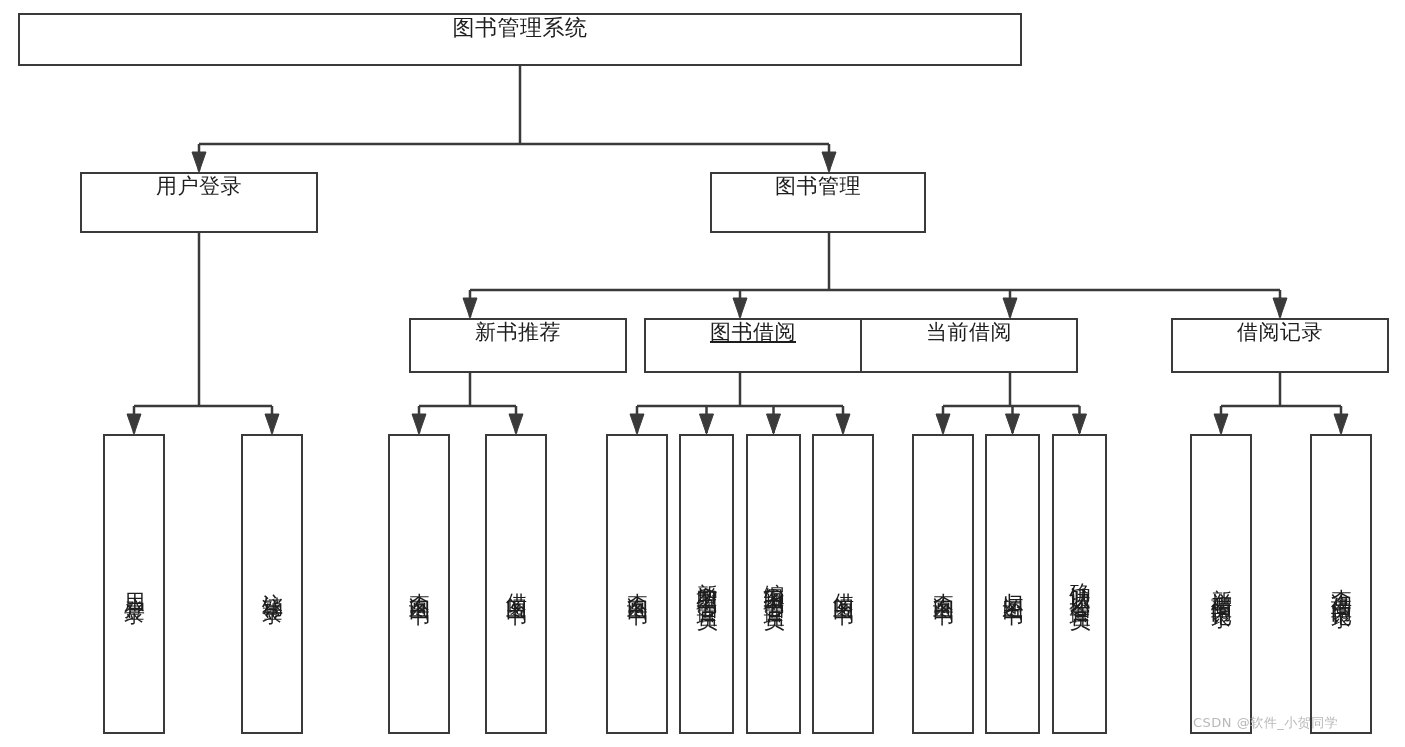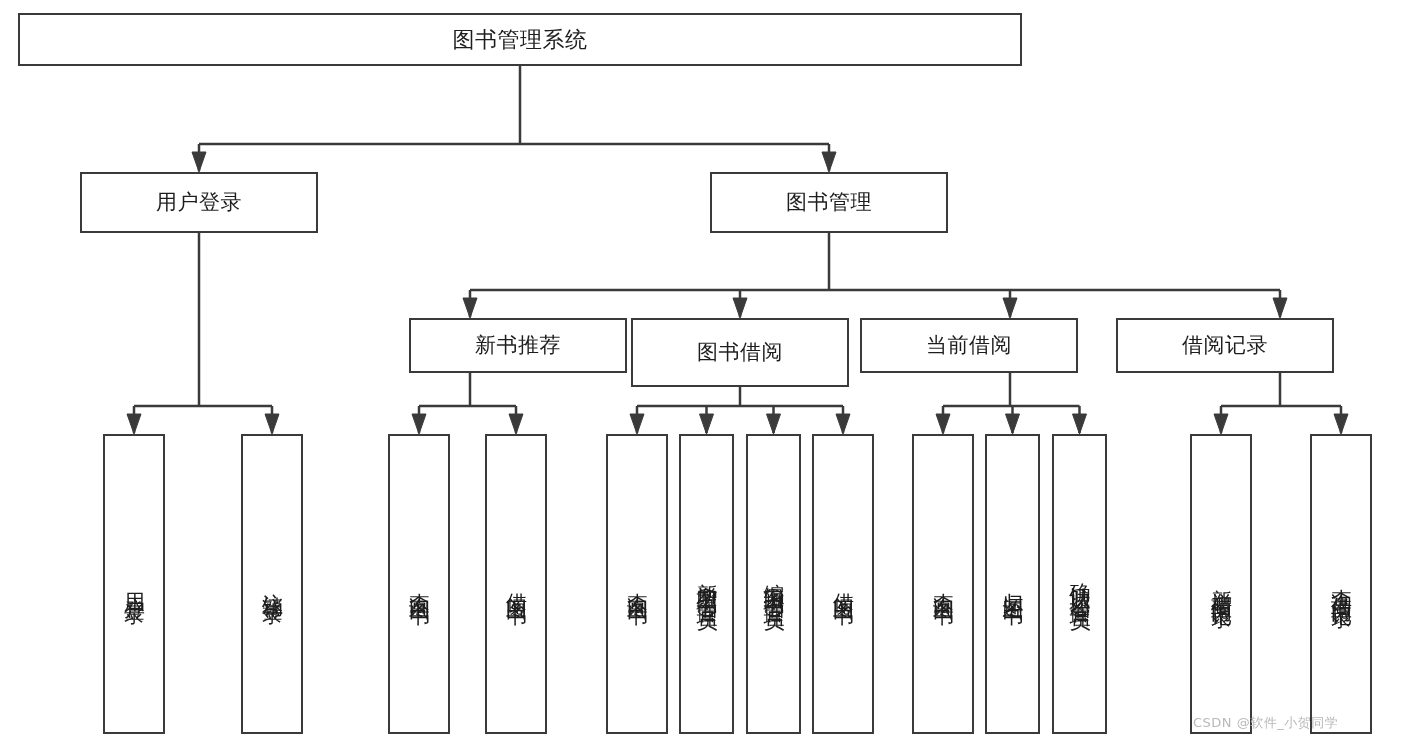--- a/index.html
+++ b/index.html
@@ -24,21 +24,20 @@
     width: 1405px;
     height: 747px;
     pointer-events: none;
   }
   .node {
     position: absolute;
     box-sizing: border-box;
     border: 2px solid #3a3a3a;
     background: #ffffff;
     display: flex;
-    align-items: center;
     justify-content: center;
     color: #1d1d1d;
   }
   .node .lbl {
     display: block;
     text-align: center;
     line-height: 1.18;
   }
   .node.horiz .lbl {
     font-size: 21px;
@@ -138,33 +137,33 @@
         <path d="M 1334 414 L 1348 414 L 1341 434 Z" fill="#3a3a3a" stroke="#3a3a3a" stroke-width="1"></path>
       </g>
     </svg>
   <div id="nodes">
       <div class="node horiz root" style="left: 18px; top: 13px; width: 1004px; height: 53px;">
         <span class="lbl">图书管理系统</span>
       </div>
       <div class="node horiz" style="left: 80px; top: 172px; width: 238px; height: 61px;">
         <span class="lbl">用户登录</span>
       </div>
-      <div class="node horiz" style="left: 710px; top: 172px; width: 238px; height: 61px;">
+      <div class="node horiz" style="left: 710px; top: 172px; width: 216px; height: 61px;">
         <span class="lbl">图书管理</span>
       </div>
       <div class="node horiz" style="left: 361px; top: 318px; width: 218px; height: 55px; margin-left: 48px;">
         <span class="lbl">新书推荐</span>
       </div>
-      <div class="node horiz" style="left: 631px; top: 318px; width: 218px; height: 69px;">
+      <div class="node horiz" style="left: 644px; top: 318px; width: 218px; height: 55px; text-decoration: underline;">
         <span class="lbl">图书借阅</span>
       </div>
       <div class="node horiz" style="left: 860px; top: 318px; width: 218px; height: 55px;">
         <span class="lbl">当前借阅</span>
       </div>
-      <div class="node horiz" style="left: 1116px; top: 318px; width: 218px; height: 55px;">
+      <div class="node horiz" style="left: 1171px; top: 318px; width: 218px; height: 55px;">
         <span class="lbl">借阅记录</span>
       </div>
       <div class="node vert" style="left: 103px; top: 434px; width: 62px; height: 300px;">
         <span class="lbl">用户登录</span>
       </div>
       <div class="node vert" style="left: 241px; top: 434px; width: 62px; height: 300px;">
         <span class="lbl">注销登录</span>
       </div>
       <div class="node vert" style="left: 388px; top: 434px; width: 62px; height: 300px;">
         <span class="lbl">查询图书</span>

